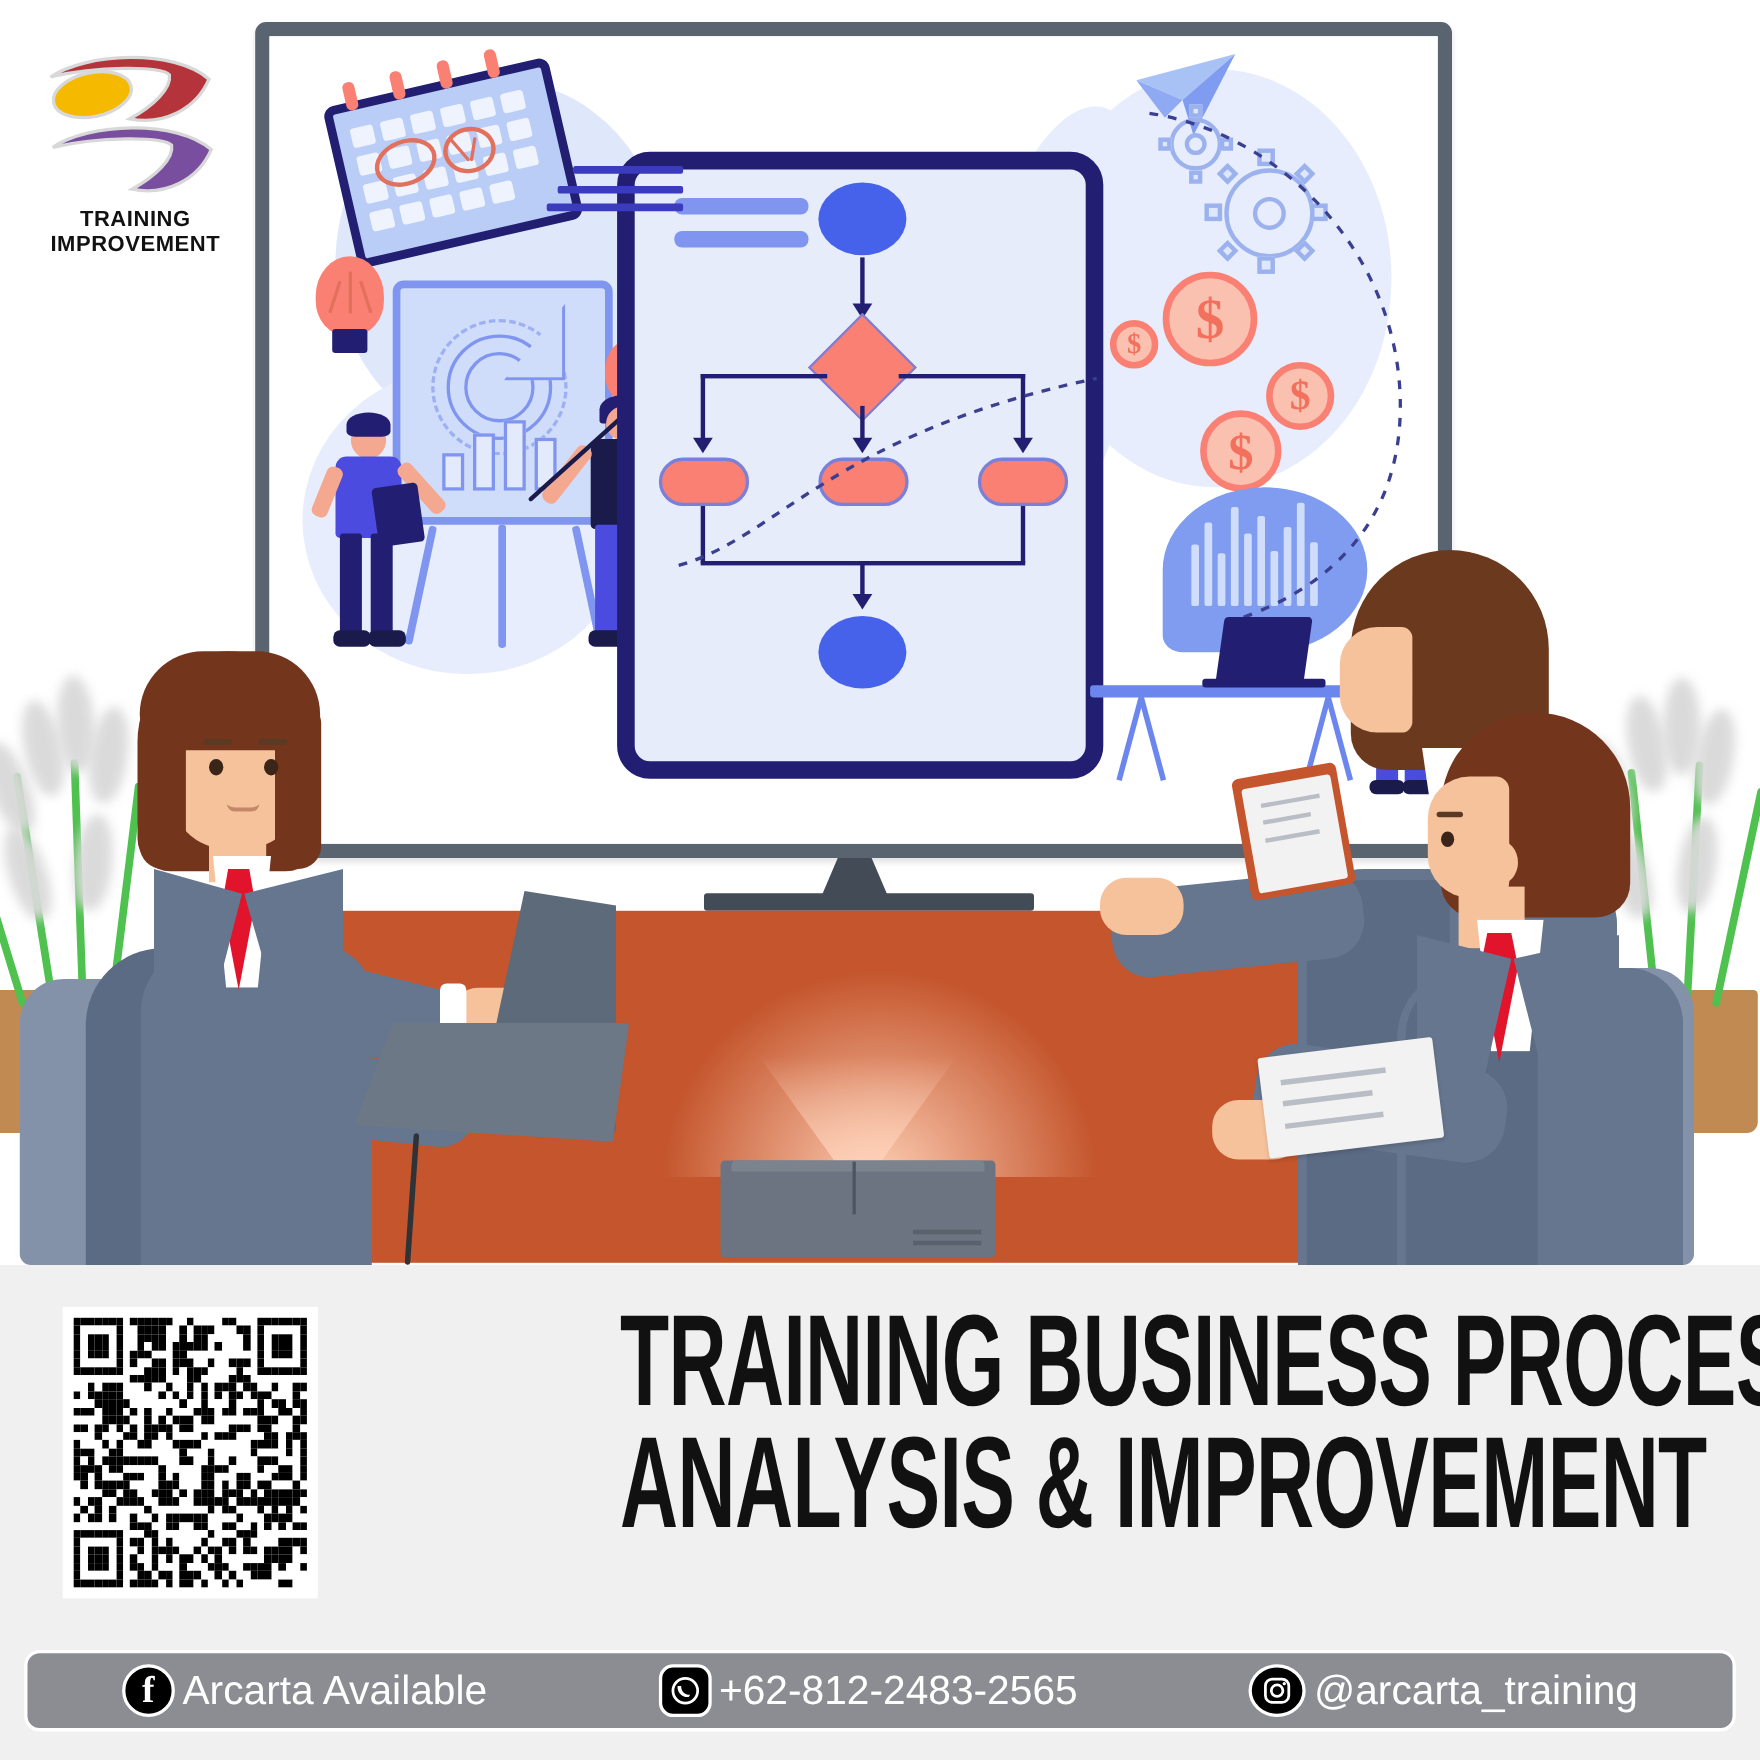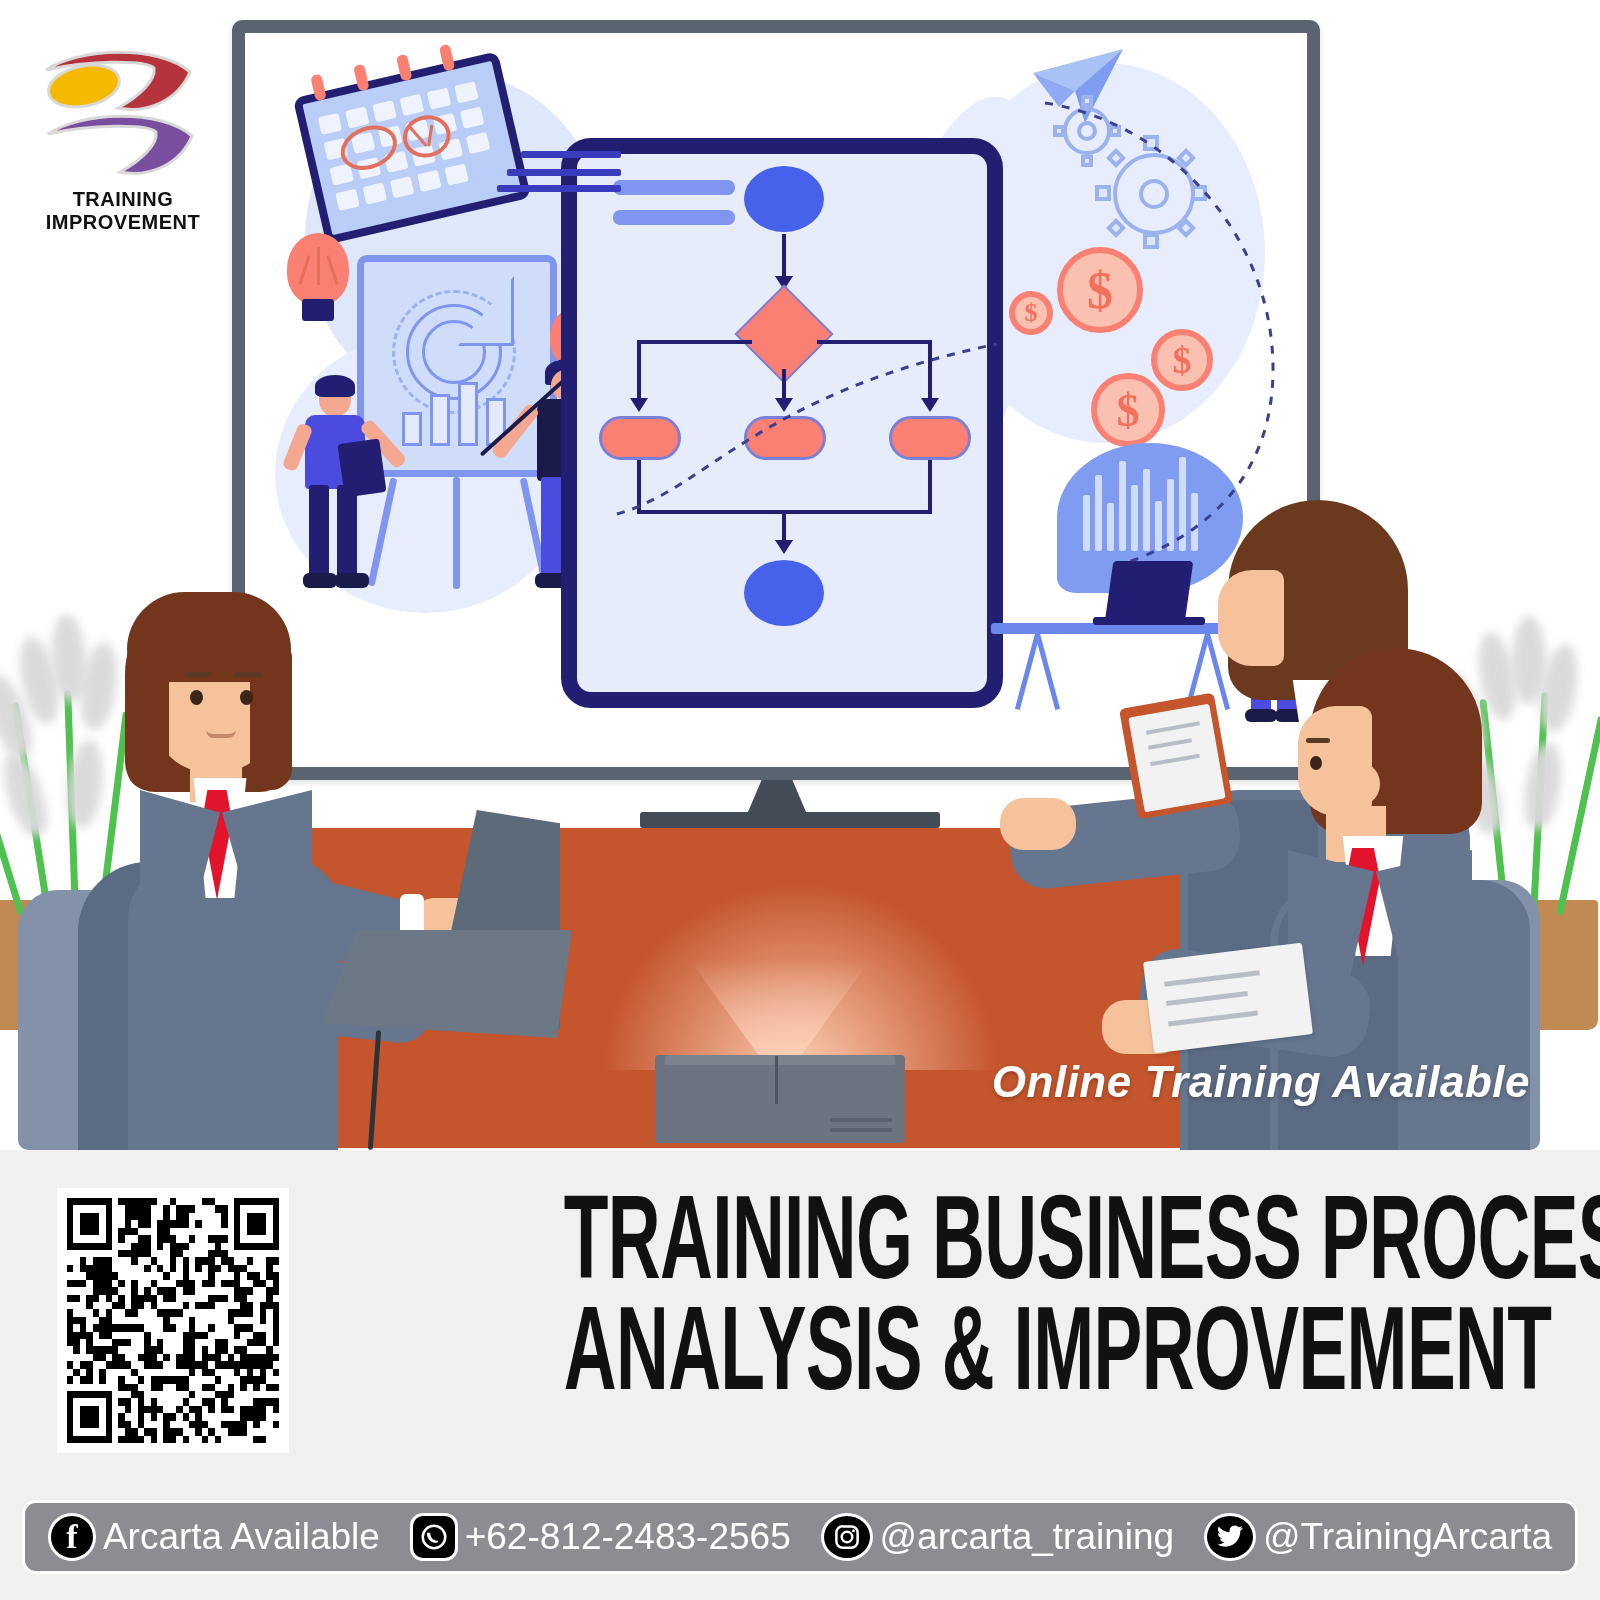--- a/index.html
+++ b/index.html
@@ -546,21 +546,20 @@
       <div class="papers" style="left:1148px;top:952px;width:160px;height:92px;
         transform:rotate(-7deg);border-radius:3px;box-shadow:0 2px 4px rgba(0,0,0,.15);"></div>
       <div style="position:absolute;left:1164px;top:976px;width:96px;height:5px;
         background:#b9bec6;transform:rotate(-7deg);"></div>
       <div style="position:absolute;left:1166px;top:996px;width:82px;height:5px;
         background:#b9bec6;transform:rotate(-7deg);"></div>
       <div style="position:absolute;left:1168px;top:1016px;width:90px;height:5px;
         background:#b9bec6;transform:rotate(-7deg);"></div>
     </div>
 
-    <div class="online-txt">Online Training Available</div>
   </div>
 
   <div class="logo">
     <svg viewBox="0 0 190 150" style="width:190px;height:150px;">
       <path d="M18,32 C50,10 130,6 162,34 C150,62 120,76 90,70 C112,58 128,42 126,30
                C118,22 60,22 18,32 Z" fill="#b5333a" stroke="#d8d8d8" stroke-width="3"></path>
       <ellipse cx="56" cy="48" rx="36" ry="20" fill="#f5ba00" stroke="#d8d8d8" stroke-width="3" transform="rotate(-12 56 48)"></ellipse>
       <path d="M42,82 C74,60 154,56 186,84 C174,112 144,126 114,120 C136,108 152,92 150,80
                C142,72 84,72 42,82 Z" fill="#7a4e9e" stroke="#d8d8d8" stroke-width="3" transform="translate(-22,14)"></path>
     </svg>
@@ -1689,27 +1688,15 @@
     <div class="sitem">
       <span class="sicon oval">
         <svg width="30" height="30" viewBox="0 0 24 24">
           <rect x="3.5" y="3.5" width="17" height="17" rx="5" fill="none" stroke="#fff" stroke-width="2"></rect>
           <circle cx="12" cy="12" r="4.2" fill="none" stroke="#fff" stroke-width="2"></circle>
           <circle cx="17.2" cy="6.9" r="1.2" fill="#fff"></circle>
         </svg>
       </span>
       <span>@arcarta_training</span>
     </div>
-    <div class="sitem">
-      <span class="sicon oval">
-        <svg width="30" height="26" viewBox="0 0 24 22">
-          <path d="M23 3.2a8.8 8.8 0 0 1-2.6.8A4.5 4.5 0 0 0 22.3 1.6a9 9 0 0 1-2.9 1.1
-                   A4.5 4.5 0 0 0 11.6 6a4.6 4.6 0 0 0 .1 1A12.8 12.8 0 0 1 2.4 2.2
-                   a4.5 4.5 0 0 0 1.4 6 4.4 4.4 0 0 1-2-.6v.1a4.5 4.5 0 0 0 3.6 4.4
-                   4.5 4.5 0 0 1-2 .1 4.5 4.5 0 0 0 4.2 3.1A9 9 0 0 1 1 17.2
-                   a12.7 12.7 0 0 0 6.9 2c8.3 0 12.8-6.9 12.8-12.8v-.6A9 9 0 0 0 23 3.2z" fill="#fff"></path>
-        </svg>
-      </span>
-      <span>@TrainingArcarta</span>
-    </div>
   </div>
 
 </div>
 
 </body></html>

